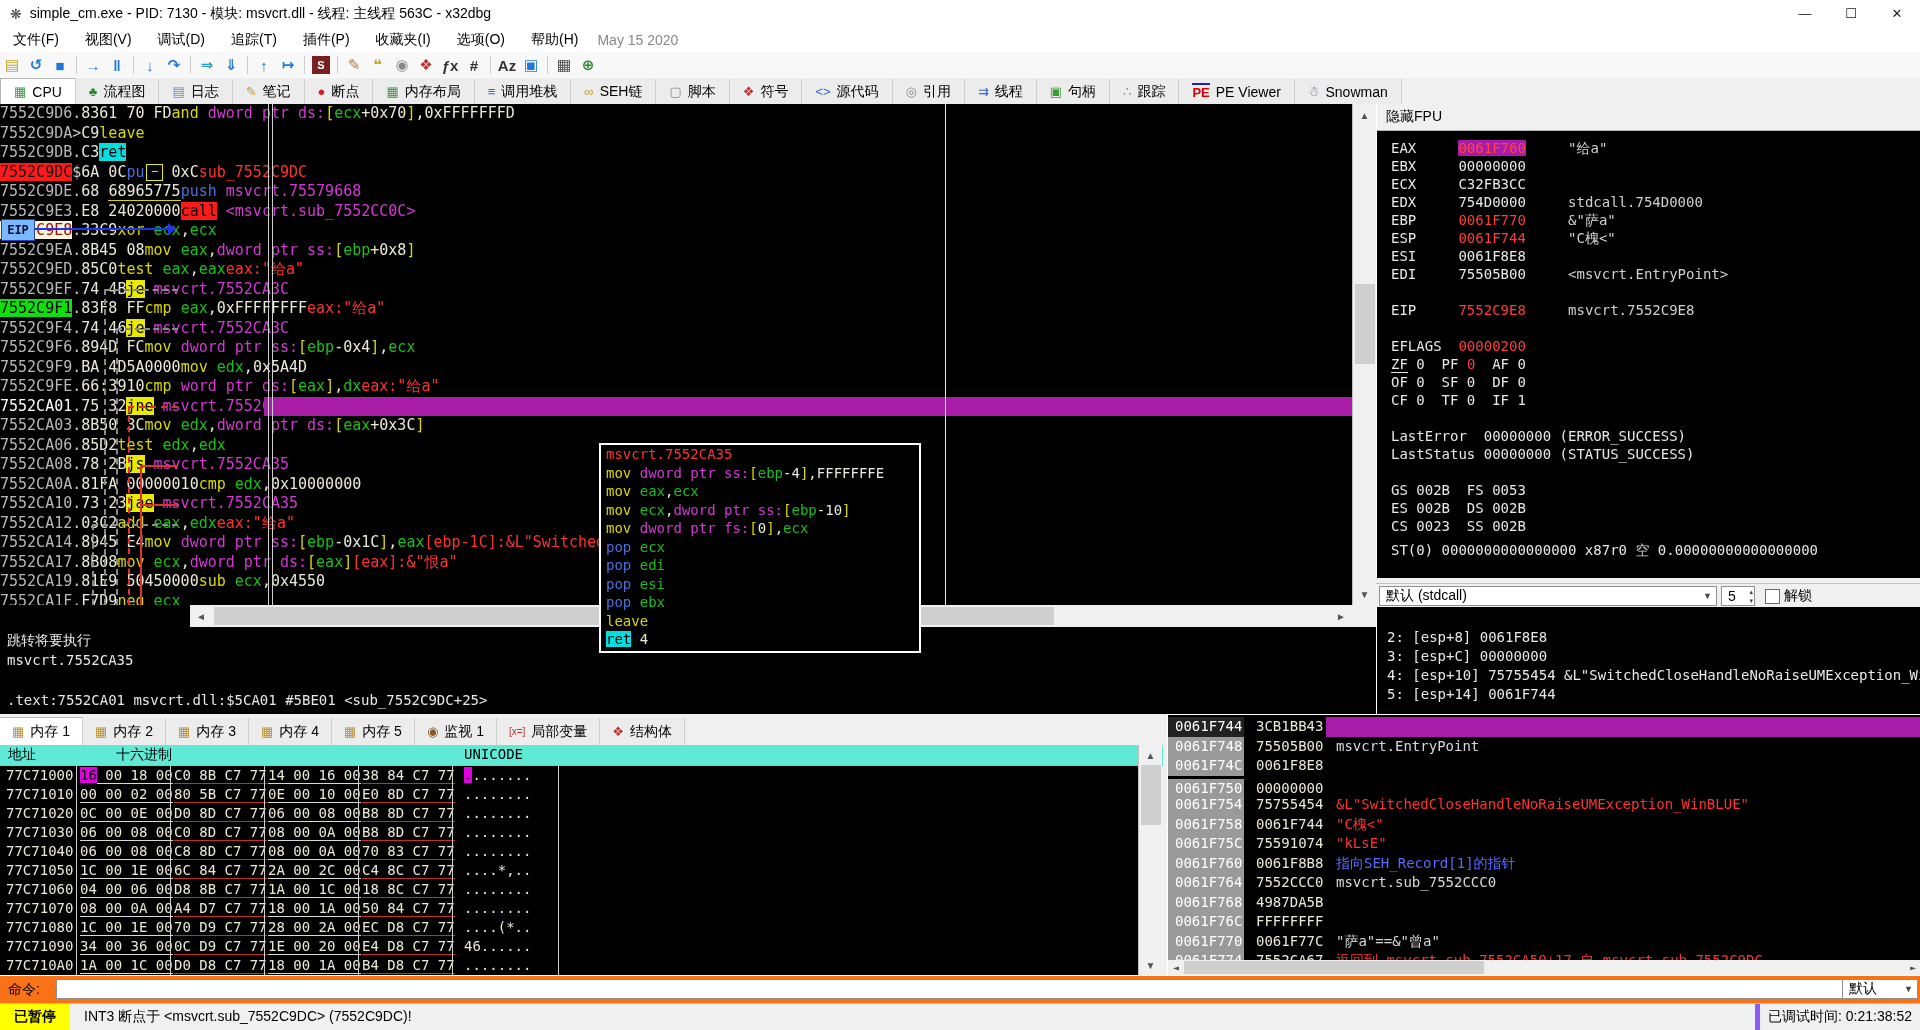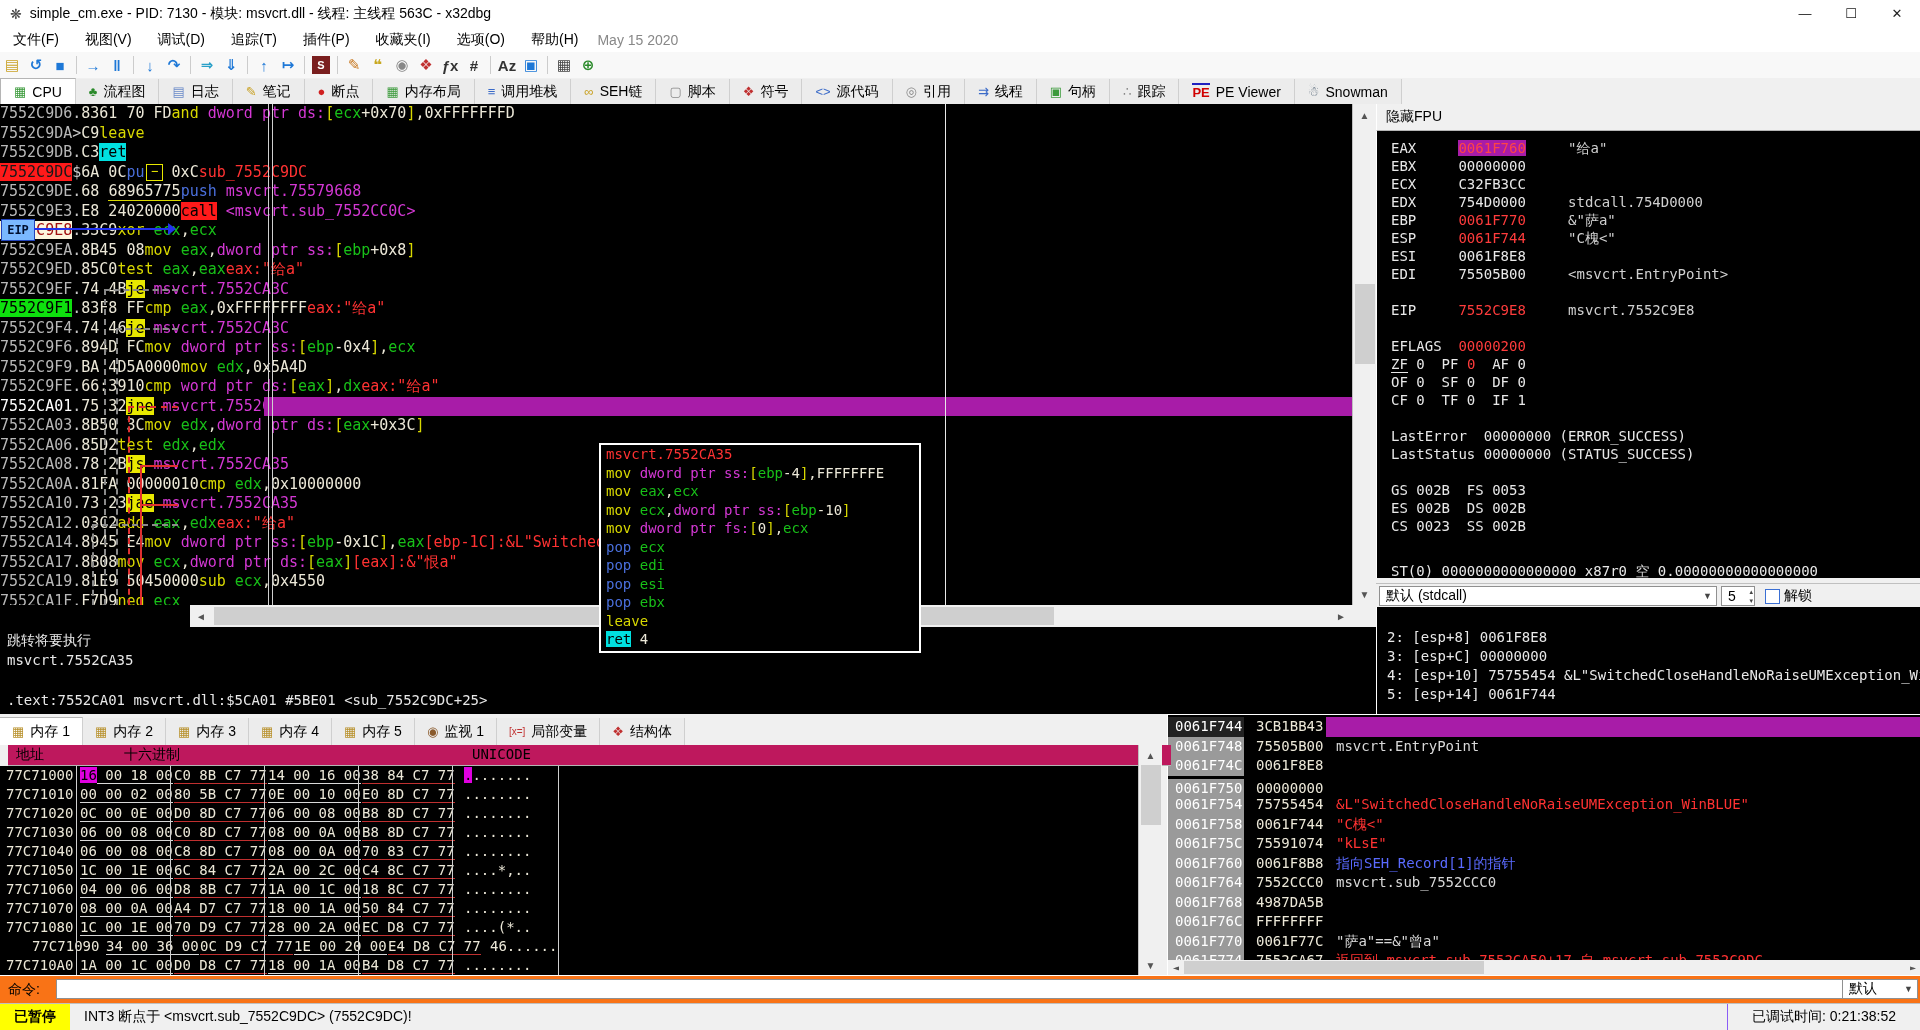--- a/index.html
+++ b/index.html
@@ -109,21 +109,21 @@
   .sa{position:absolute;left:0px;width:76px;background:#9a9a9a;color:#fff;padding-left:7px;box-sizing:border-box;}
   .sa.esp{background:#222;}
   .sv{position:absolute;left:88px;color:#ece8d8;}
   .sc{position:absolute;left:168px;}
   .sc.w{color:#d8d8d8;} .sc.r{color:#ff3232;} .sc.b{color:#5a6aff;}
 
   
   #memtabs{left:0;top:717px;width:1163px;height:28px;background:#f0f0f0;display:flex;align-items:flex-end;}
   .mtab{height:27px;display:flex;align-items:center;padding:0 12px;border-right:1px solid #cfcfcf;background:#ececec;}
   .mtab.active{background:#fff;border-top:1px solid #b5b5b5;}
-  #memheader{left:8px;top:745px;width:1163px;height:21px;background:#be185d;border-bottom:1px solid #b5b5b5;box-sizing:border-box;}
+  #memheader{left:0;top:745px;width:1163px;height:21px;background:#5eead4;border-bottom:1px solid #b5b5b5;box-sizing:border-box;}
   #memheader span{position:absolute;top:1px;}
   #membody{left:0;top:766px;width:1138px;height:209px;background:#000;overflow:hidden;font-size:14px;}
   .mrow{position:absolute;left:0;width:100%;height:19px;line-height:19px;color:#ece8d8;white-space:pre;}
   .ma{position:absolute;left:6px;}
   .mg{position:absolute;}
   .mg i{font-style:normal;border-bottom:1px solid #d8d8d8;}
   .mg.rb i{border-bottom:1px solid #c03030;}
   .mhl{background:#e000e0;color:#000;}
   .mu{position:absolute;left:464px;}
   .msep{position:absolute;top:766px;width:1px;height:209px;background:#cfcfcf;}
@@ -133,21 +133,21 @@
   #cmdlabel{position:absolute;left:8px;top:5px;}
   #cmdinput{position:absolute;left:56px;top:3px;width:1780px;height:18px;border:1px solid #909090;background:#fff;
             font-family:"DejaVu Sans Mono",monospace;font-size:13px;padding:0 3px;}
   #cmdprofile{position:absolute;right:2px;top:3px;width:76px;height:20px;background:#fff;border:1px solid #909090;
               display:flex;align-items:center;padding-left:6px;box-sizing:border-box;}
   #cmdprofile .dd{margin-left:auto;font-size:9px;color:#444;padding-right:4px;}
   #statusbar{left:0;top:1003px;width:1920px;height:27px;background:#f0f0f0;border-top:1px solid #c0c0c0;
              display:flex;align-items:center;box-sizing:border-box;}
   #statusstate{background:#ffff00;height:100%;display:flex;align-items:center;padding:0 14px;font-weight:bold;}
   #statusmsg{margin-left:14px;}
-  #statustime{margin-left:auto;padding:0 24px;border-left:1px solid #8b5cf6;height:100%;display:flex;align-items:center;}
+  #statustime{margin-left:auto;padding:0 8px;border-left:5px solid #8b5cf6;height:100%;display:flex;align-items:center;}
 </style>
 </head>
 <body>
 
 <div id="root">
 
   <div id="titlebar" class="abs">
     <span id="titleicon">❋</span>
     <span id="titletext">simple_cm.exe - PID: 7130 - 模块: msvcrt.dll - 线程: 主线程 563C - x32dbg</span>
     <div id="wincontrols">
@@ -375,21 +375,21 @@
       <div class="rrow" style="top: 170px;"><span class="c-w">EIP     </span><span class="c-chg">7552C9E8</span><span class="c-w">     </span><span class="c-g">msvcrt.7552C9E8</span></div>
       <div class="rrow" style="top: 206px;"><span class="c-w">EFLAGS  </span><span class="c-chg">00000200</span></div>
       <div class="rrow" style="top: 224px;"><span class="c-wu">ZF</span><span class="c-w"> 0  PF </span><span class="c-chg">0</span><span class="c-w">  AF 0</span></div>
       <div class="rrow" style="top: 242px;"><span class="c-w">OF 0  SF 0  DF 0</span></div>
       <div class="rrow" style="top: 260px;"><span class="c-w">CF 0  TF 0  IF 1</span></div>
       <div class="rrow" style="top: 296px;"><span class="c-w">LastError  00000000 (ERROR_SUCCESS)</span></div>
       <div class="rrow" style="top: 314px;"><span class="c-w">LastStatus 00000000 (STATUS_SUCCESS)</span></div>
       <div class="rrow" style="top: 350px;"><span class="c-w">GS 002B  FS 0053</span></div>
       <div class="rrow" style="top: 368px;"><span class="c-w">ES 002B  DS 002B</span></div>
       <div class="rrow" style="top: 386px;"><span class="c-w">CS 0023  SS 002B</span></div>
-      <div class="rrow" style="top: 410px; margin-top: 21px;"><span class="c-w">ST(0) 0000000000000000 x87r0 </span><span class="c-g">空</span><span class="c-w"> 0.00000000000000000</span></div>
+      <div class="rrow" style="top: 410px;"><span class="c-w">ST(0) 0000000000000000 x87r0 </span><span class="c-g">空</span><span class="c-w"> 0.00000000000000000</span></div>
     </div>
 
   <div id="argsbar" class="abs">
     <div id="argscombo">
       <span>默认 (stdcall)</span>
       <span class="dd">▼</span>
     </div>
     <div id="argspin">
       <span>5</span>
       <span class="spincol">
@@ -472,21 +472,21 @@
   <div id="membody" class="abs">
       <div class="mrow mono" style="top: 0px;"><span class="ma">77C71000</span><span class="mg" style="left: 80px;"><span class="mhl">16</span><i> 00 18 00</i></span><span class="mg rb" style="left: 174px;"><i>C0 8B C7 77</i></span><span class="mg" style="left: 268px;"><i>14 00 16 00</i></span><span class="mg rb" style="left: 362px;"><i>38 84 C7 77</i></span><span class="mu"><span class="mhl">.</span><span>.......</span></span></div>
       <div class="mrow mono" style="top: 19px;"><span class="ma">77C71010</span><span class="mg" style="left: 80px;"><i>00 00 02 00</i></span><span class="mg rb" style="left: 174px;"><i>80 5B C7 77</i></span><span class="mg" style="left: 268px;"><i>0E 00 10 00</i></span><span class="mg rb" style="left: 362px;"><i>E0 8D C7 77</i></span><span class="mu">........</span></div>
       <div class="mrow mono" style="top: 38px;"><span class="ma">77C71020</span><span class="mg" style="left: 80px;"><i>0C 00 0E 00</i></span><span class="mg rb" style="left: 174px;"><i>D0 8D C7 77</i></span><span class="mg" style="left: 268px;"><i>06 00 08 00</i></span><span class="mg rb" style="left: 362px;"><i>B8 8D C7 77</i></span><span class="mu">........</span></div>
       <div class="mrow mono" style="top: 57px;"><span class="ma">77C71030</span><span class="mg" style="left: 80px;"><i>06 00 08 00</i></span><span class="mg rb" style="left: 174px;"><i>C0 8D C7 77</i></span><span class="mg" style="left: 268px;"><i>08 00 0A 00</i></span><span class="mg rb" style="left: 362px;"><i>B8 8D C7 77</i></span><span class="mu">........</span></div>
       <div class="mrow mono" style="top: 76px;"><span class="ma">77C71040</span><span class="mg" style="left: 80px;"><i>06 00 08 00</i></span><span class="mg rb" style="left: 174px;"><i>C8 8D C7 77</i></span><span class="mg" style="left: 268px;"><i>08 00 0A 00</i></span><span class="mg rb" style="left: 362px;"><i>70 83 C7 77</i></span><span class="mu">........</span></div>
       <div class="mrow mono" style="top: 95px;"><span class="ma">77C71050</span><span class="mg" style="left: 80px;"><i>1C 00 1E 00</i></span><span class="mg rb" style="left: 174px;"><i>6C 84 C7 77</i></span><span class="mg" style="left: 268px;"><i>2A 00 2C 00</i></span><span class="mg rb" style="left: 362px;"><i>C4 8C C7 77</i></span><span class="mu">....*,..</span></div>
       <div class="mrow mono" style="top: 114px;"><span class="ma">77C71060</span><span class="mg" style="left: 80px;"><i>04 00 06 00</i></span><span class="mg rb" style="left: 174px;"><i>D8 8B C7 77</i></span><span class="mg" style="left: 268px;"><i>1A 00 1C 00</i></span><span class="mg rb" style="left: 362px;"><i>18 8C C7 77</i></span><span class="mu">........</span></div>
       <div class="mrow mono" style="top: 133px;"><span class="ma">77C71070</span><span class="mg" style="left: 80px;"><i>08 00 0A 00</i></span><span class="mg rb" style="left: 174px;"><i>A4 D7 C7 77</i></span><span class="mg" style="left: 268px;"><i>18 00 1A 00</i></span><span class="mg rb" style="left: 362px;"><i>50 84 C7 77</i></span><span class="mu">........</span></div>
       <div class="mrow mono" style="top: 152px; padding-left: 39px;"><span class="ma">77C71080</span><span class="mg" style="left: 80px;"><i>1C 00 1E 00</i></span><span class="mg rb" style="left: 174px;"><i>70 D9 C7 77</i></span><span class="mg" style="left: 268px;"><i>28 00 2A 00</i></span><span class="mg rb" style="left: 362px;"><i>EC D8 C7 77</i></span><span class="mu">....(*..</span></div>
-      <div class="mrow mono" style="top: 171px; margin-left: 26px;"><span class="ma">77C71090</span><span class="mg" style="left: 80px;"><i>34 00 36 00</i></span><span class="mg rb" style="left: 174px;"><i>0C D9 C7 77</i></span><span class="mg" style="left: 268px;"><i>1E 00 20 00</i></span><span class="mg rb" style="left: 362px;"><i>E4 D8 C7 77</i></span><span class="mu">46......</span></div>
+      <div class="mrow mono" style="top: 171px;"><span class="ma">77C71090</span><span class="mg" style="left: 80px;"><i>34 00 36 00</i></span><span class="mg rb" style="left: 174px;"><i>0C D9 C7 77</i></span><span class="mg" style="left: 268px;"><i>1E 00 20 00</i></span><span class="mg rb" style="left: 362px;"><i>E4 D8 C7 77</i></span><span class="mu">46......</span></div>
       <div class="mrow mono" style="top: 190px;"><span class="ma">77C710A0</span><span class="mg" style="left: 80px;"><i>1A 00 1C 00</i></span><span class="mg rb" style="left: 174px;"><i>D0 D8 C7 77</i></span><span class="mg" style="left: 268px;"><i>18 00 1A 00</i></span><span class="mg rb" style="left: 362px;"><i>B4 D8 C7 77</i></span><span class="mu">........</span></div>
     </div>
   <div class="msep" style="left:76px;"></div>
   <div class="msep" style="left:170px;"></div>
   <div class="msep" style="left:264px;"></div>
   <div class="msep" style="left:358px;"></div>
   <div class="msep" style="left:452px;"></div>
   <div class="msep" style="left:558px;"></div>
   <div class="abs sb" style="left:1138px;top:745px;width:24px;height:230px;border-left:1px solid #c0c0c0;box-sizing:border-box;">
     <div class="sbtn" style="height:20px;">▲</div>

